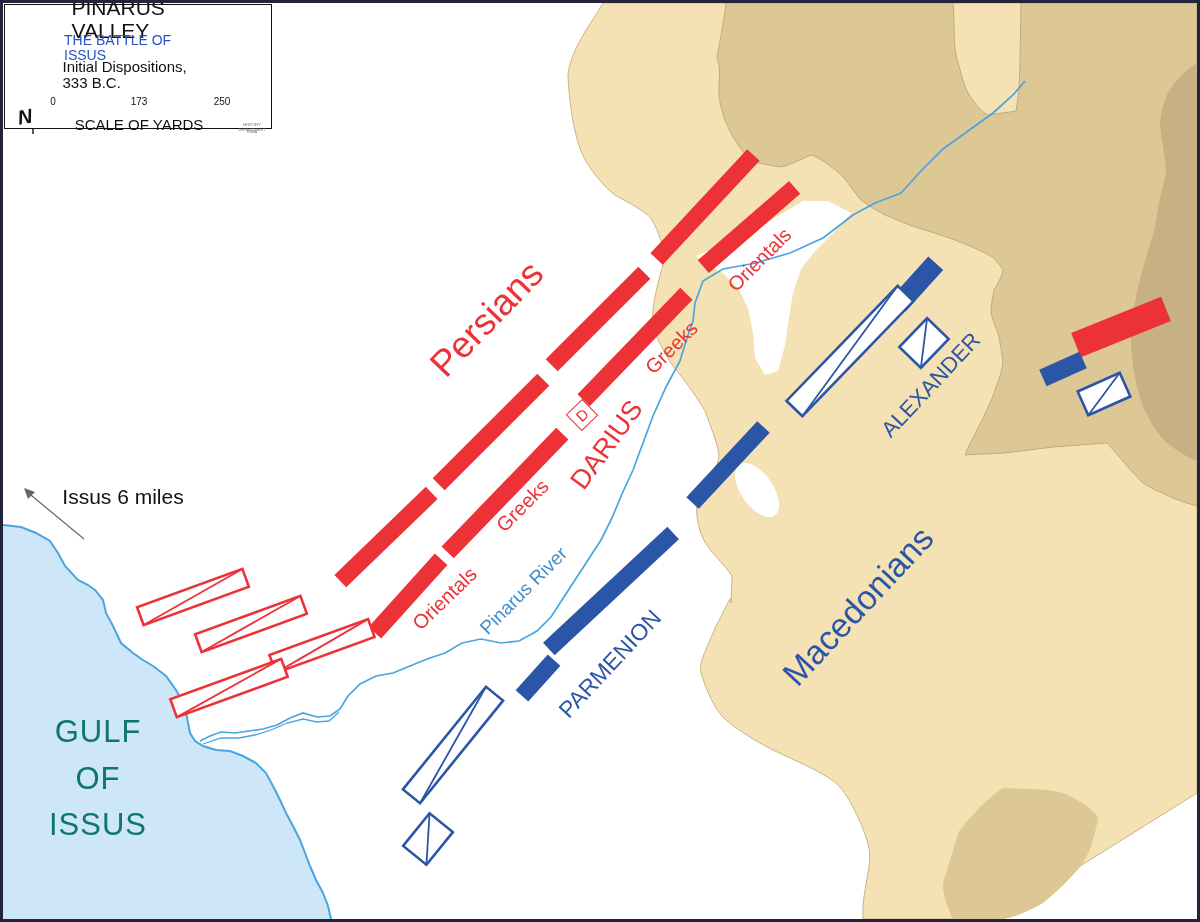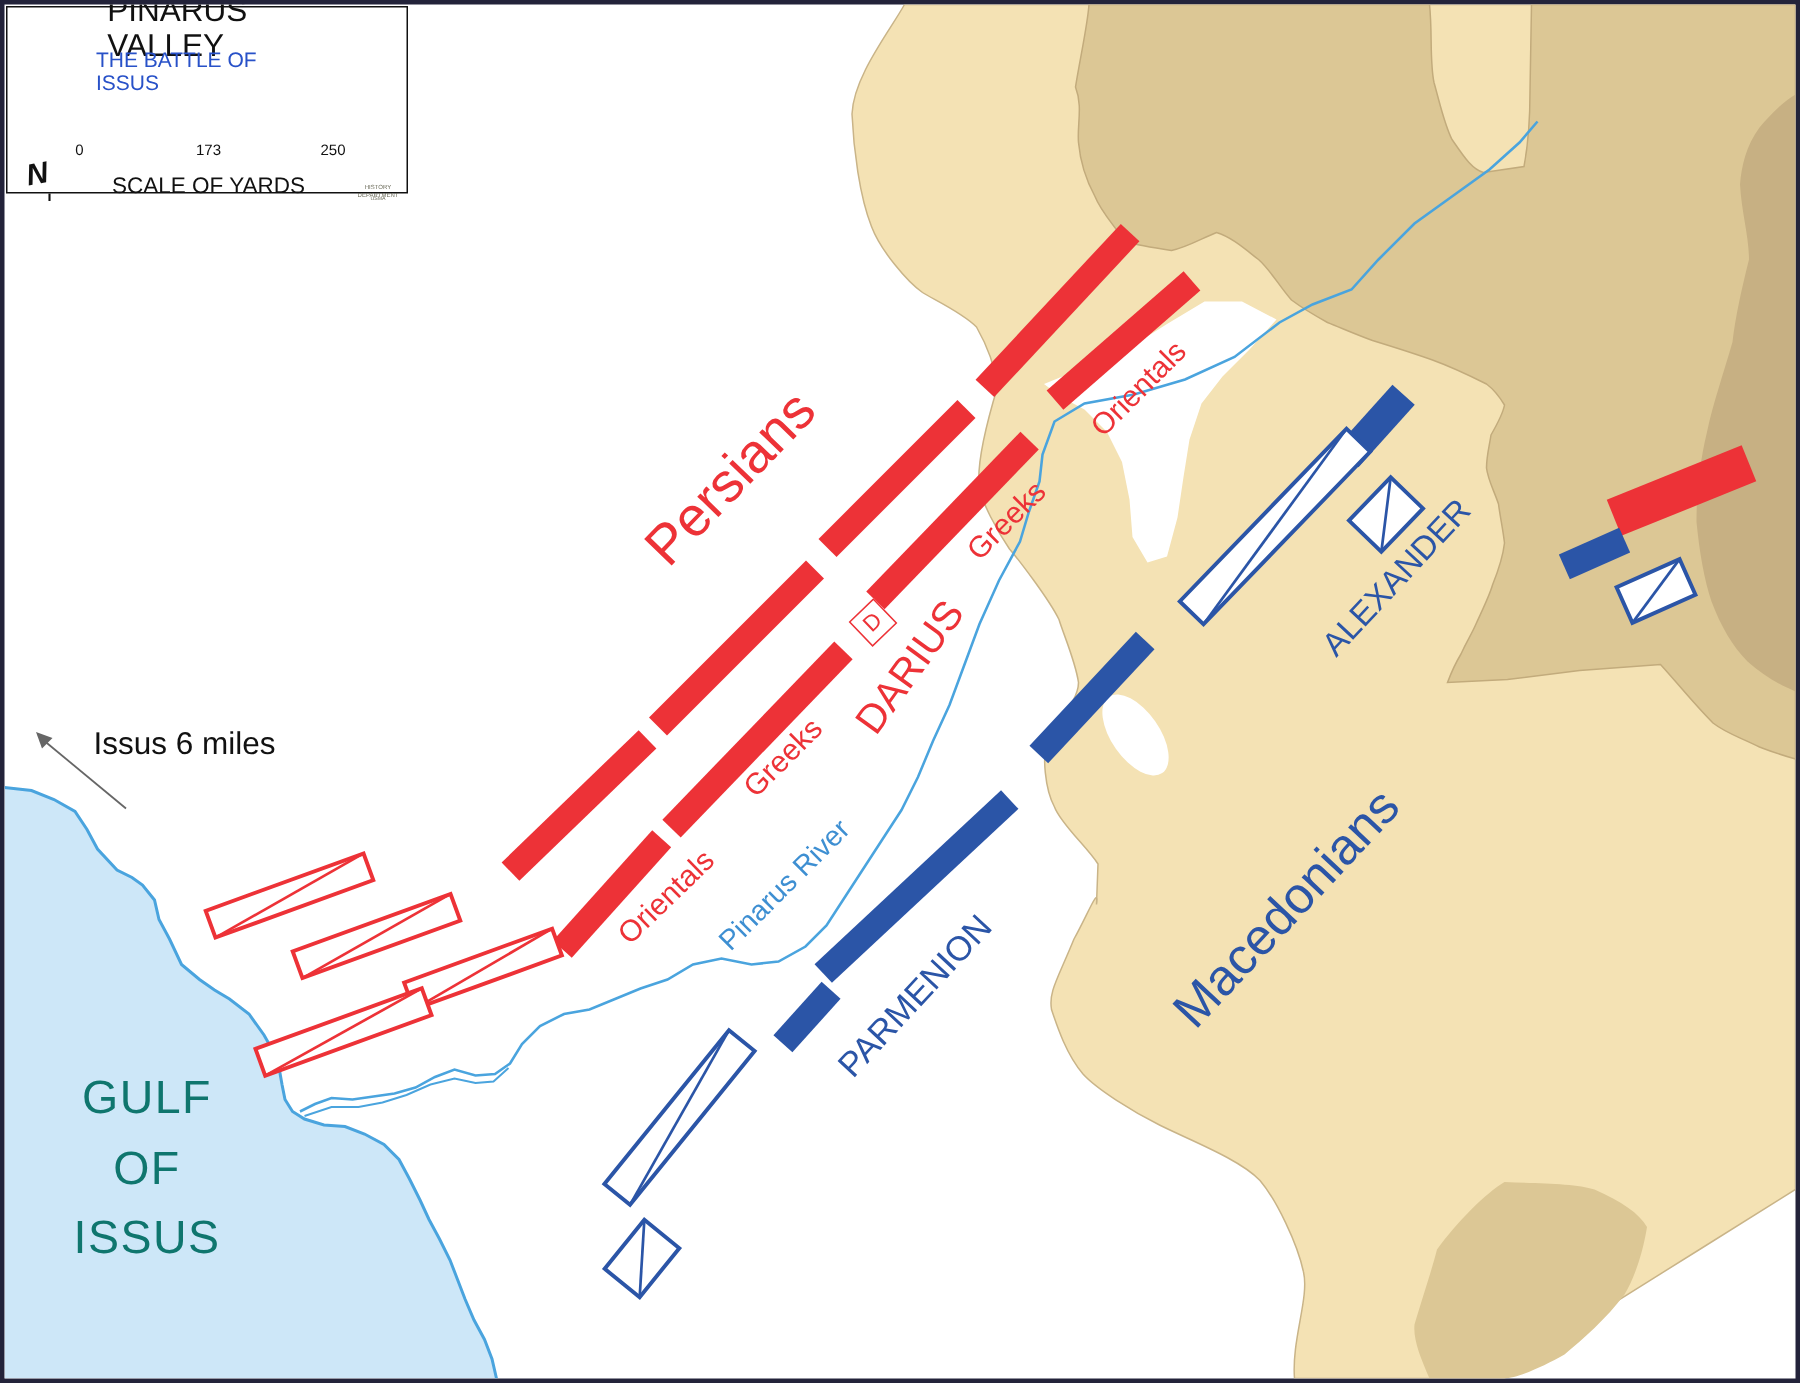--- a/index.html
+++ b/index.html
@@ -182,20 +182,21 @@
       <rect x="48" y="104" width="172" height="8" fill="#ffffff" stroke="#111" stroke-width="1"></rect>
       <rect x="48" y="104" width="86" height="8" fill="#1b1b1b"></rect>
     </g>
 
     <polygon fill="#475022" points="247,86 251.1,97.5 259,91 255.9,100.9 268,103 255.9,107.1 259,115 251.1,110.5 247,120 242.9,110.5 235,115 238.1,107.1 226,103 238.1,100.9 235,91 242.9,97.5"></polygon>
   </svg>
 
   <div class="titlebox">
     <div class="lbl" style="left:133px;top:15px;font-size:21px;color:#111;">PINARUS VALLEY</div>
     <div class="lbl" style="left:128px;top:43px;font-size:14px;color:#2851c8;">THE BATTLE OF ISSUS</div>
+    <div class="lbl" style="left:127px;top:70px;font-size:15px;color:#111;">Initial Dispositions, 333 B.C.</div>
     <div class="tick" style="left:48px;top:96px;">0</div>
     <div class="tick" style="left:134px;top:96px;">173</div>
     <div class="tick" style="left:217px;top:96px;">250</div>
     <div class="tick" style="left:134px;top:119px;font-size:15px;">SCALE OF YARDS</div>
     <div class="credit" style="left:247px;top:122px;font-size:4px;">HISTORY DEPARTMENT</div>
     <div class="credit" style="left:247px;top:127px;font-size:3.5px;">USMA</div>
     <div class="nletter" style="left:20px;top:112px;">N</div>
   </div>
 
   <div class="dbox">

